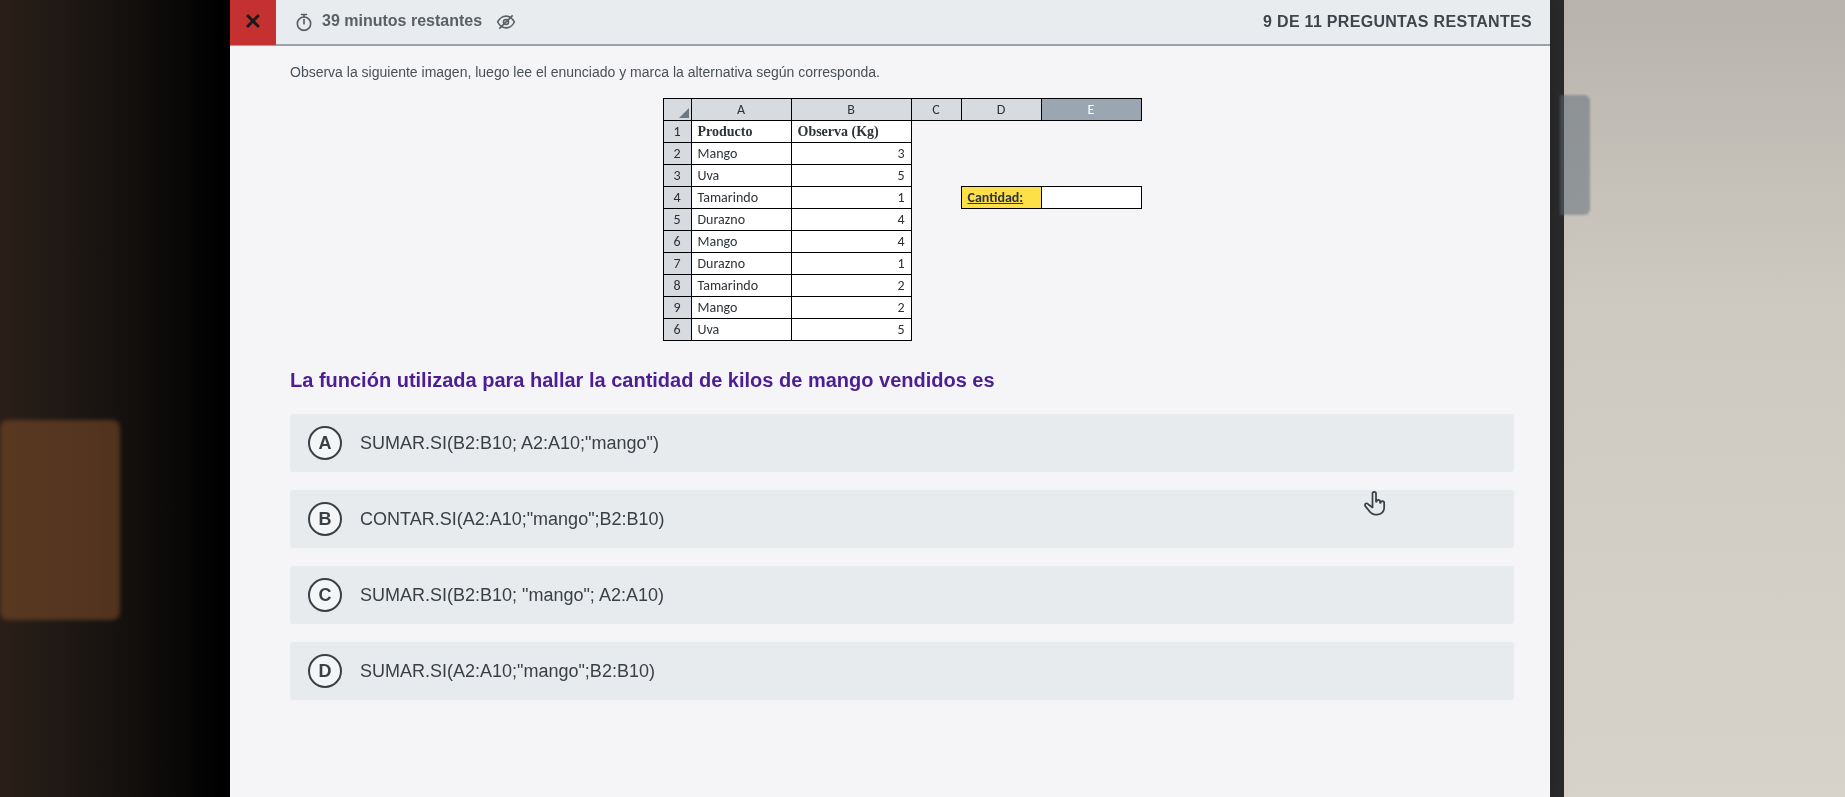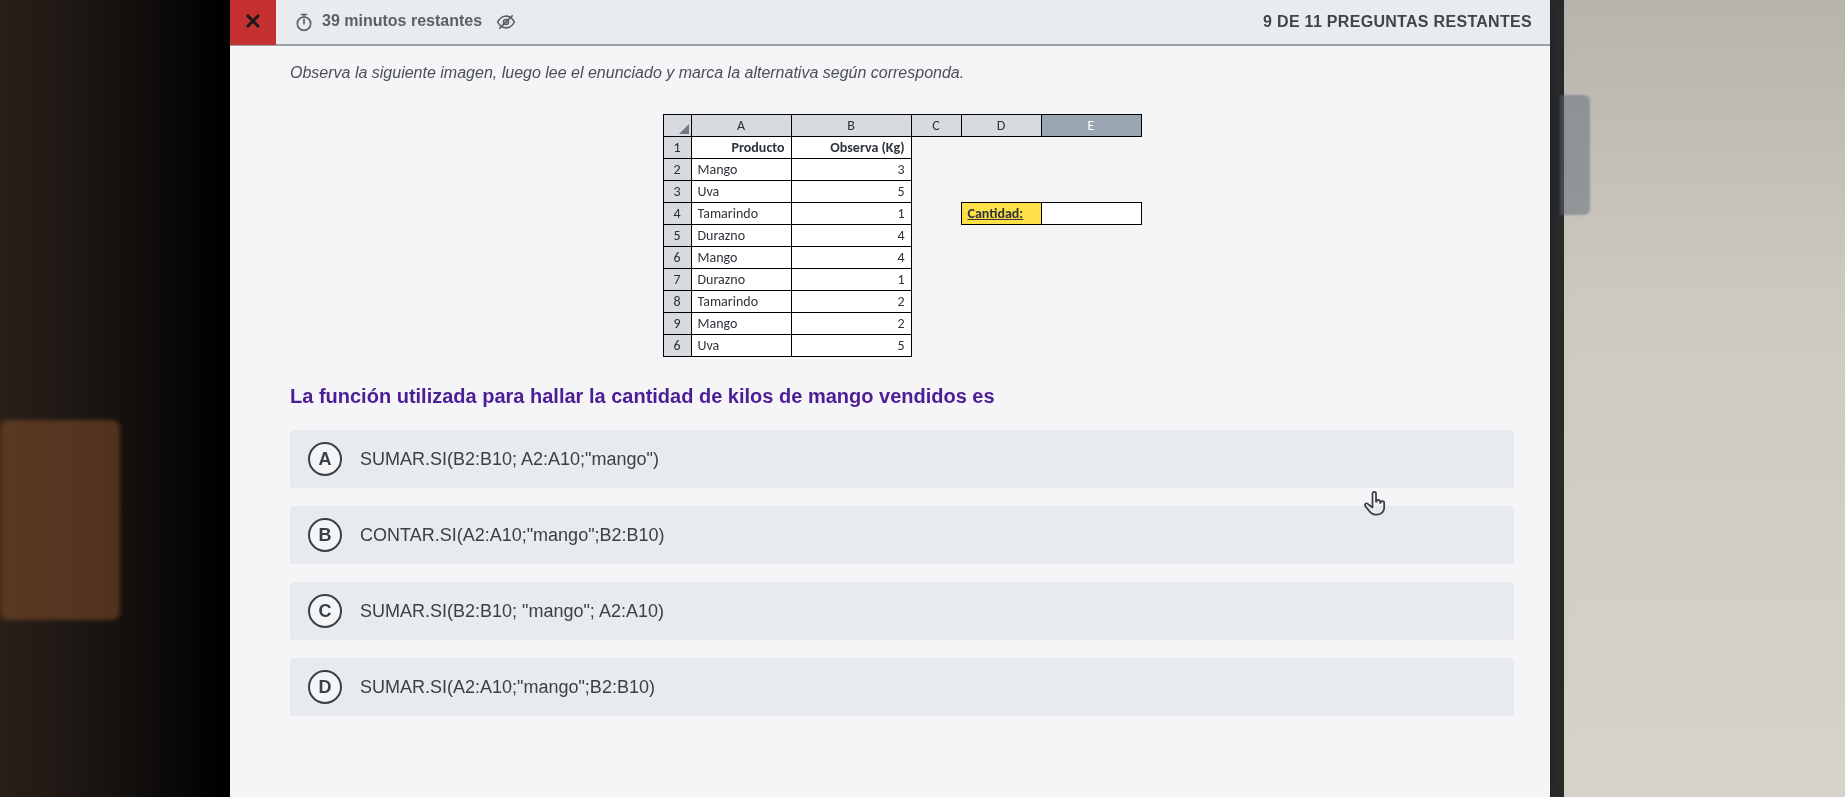--- a/index.html
+++ b/index.html
@@ -52,24 +52,23 @@
   .visibility-icon { width:20px; height:20px; margin-left:6px;}
   .progress-text {
     position: absolute; right: 18px; font-weight: 800; letter-spacing: .3px;
     color:#3f454c;
   }
   .content {
     padding: 18px 36px 10px 60px;
     color: #2d3339;
   }
   .instruction {
-    font-size: 16px;
+    font-size: 14px;
     color: #4a5057;
-    margin-bottom: 32px;
-    font-style: italic;
+    margin-bottom: 18px;
   }
   .sheet-wrap {
     display: flex;
     justify-content: center;
     margin-bottom: 28px;
   }
   .sheet {
     border-collapse: collapse;
     font-size: 14px;
     font-family: "Calibri", Arial, sans-serif;
@@ -96,21 +95,21 @@
   .sheet .colhdr.selE { background:#9aa6b2; color:#fff; }
   .sheet .corner {
     width:28px; background:#d7dbe0; position:relative;
   }
   .sheet .corner::after{
     content:""; position:absolute; right:2px; bottom:2px;
     border-left:10px solid transparent;
     border-bottom:10px solid #6d7883;
   }
   .sheet td.num { text-align: right; }
-  .sheet td.bold { font-weight: 700; text-align:right; }
+  .sheet td.bold { font-weight: 700; text-align:left;font-family:Liberation Serif, serif; }
   .sheet td.noborder { border:none; background:transparent; }
   .sheet td.orange { background:#fde047; font-weight:700;text-decoration:underline; }
   .sheet td.inputcell { background:#fff; border:1px solid #000; min-width:90px;}
   .colA{width:100px;} .colB{width:120px;} .colC{width:50px;} .colD{width:80px;} .colE{width:100px;}
   .question {
     font-size: 20px;
     font-weight: 700;
     color: #4c1d95;
     margin-bottom: 22px;
   }

